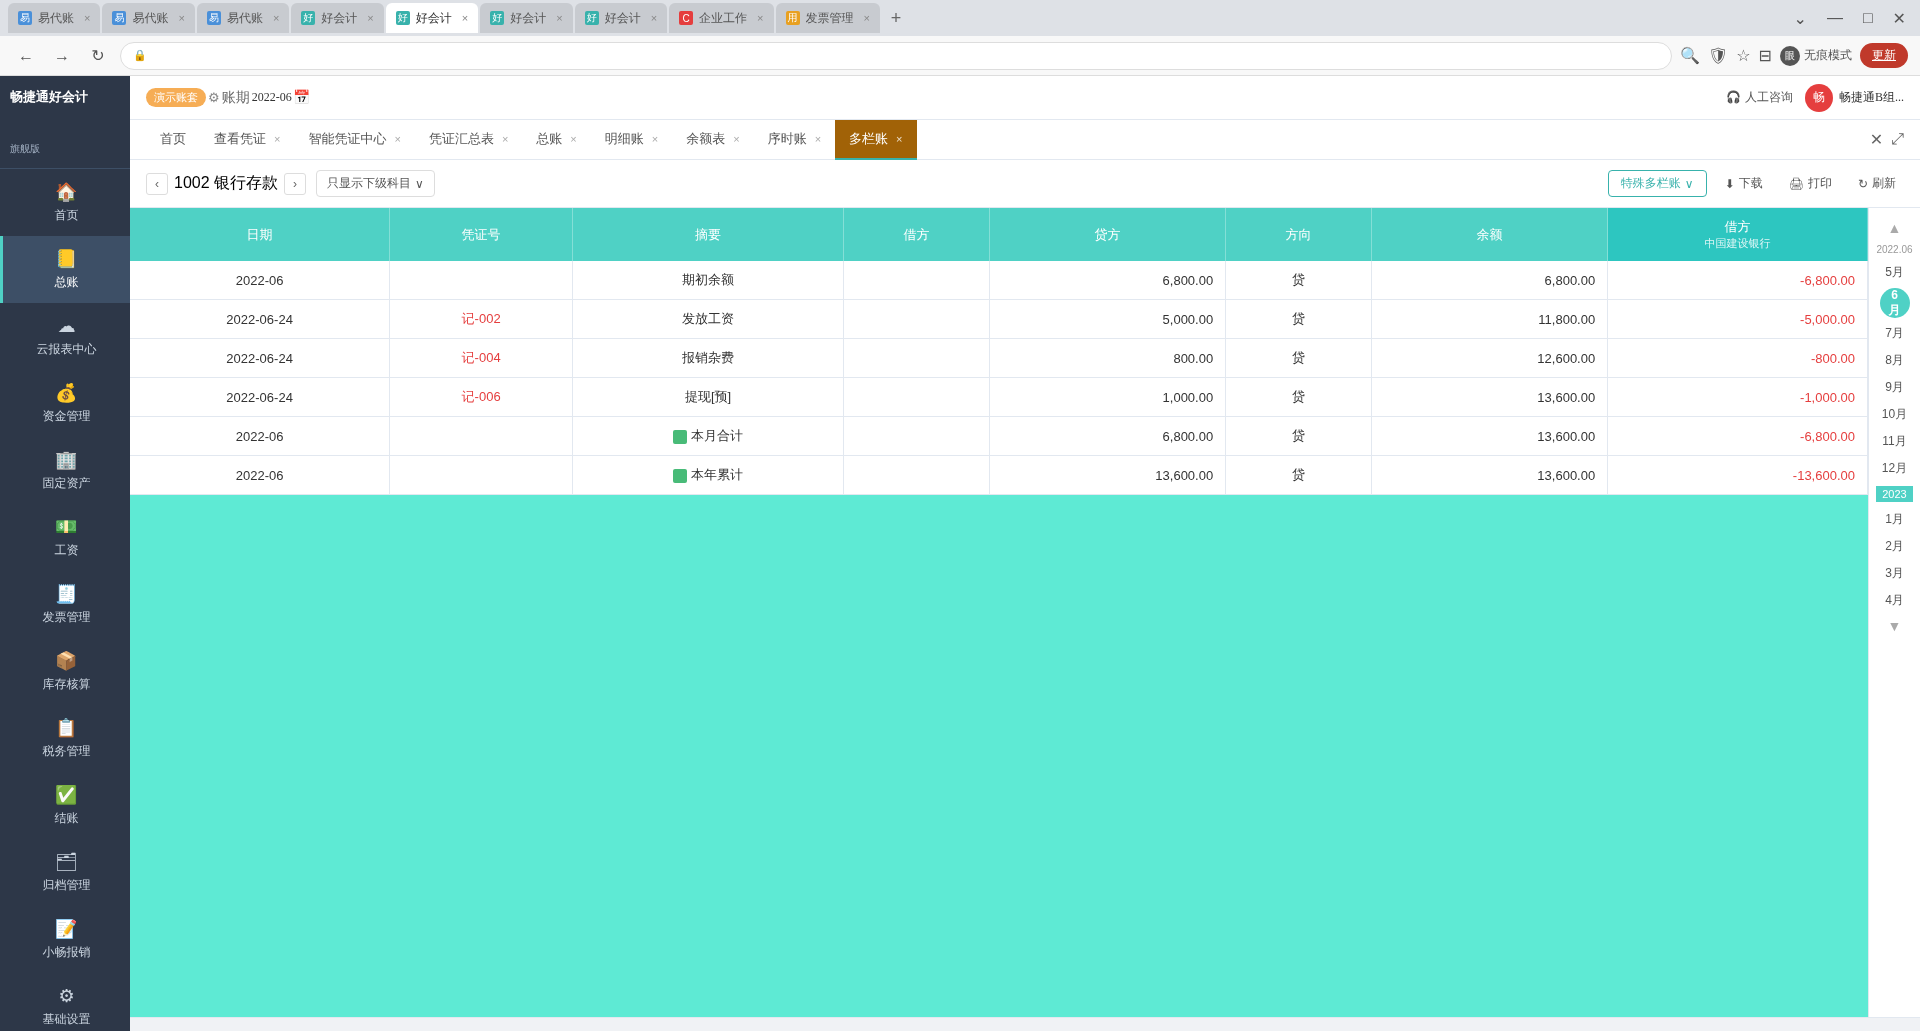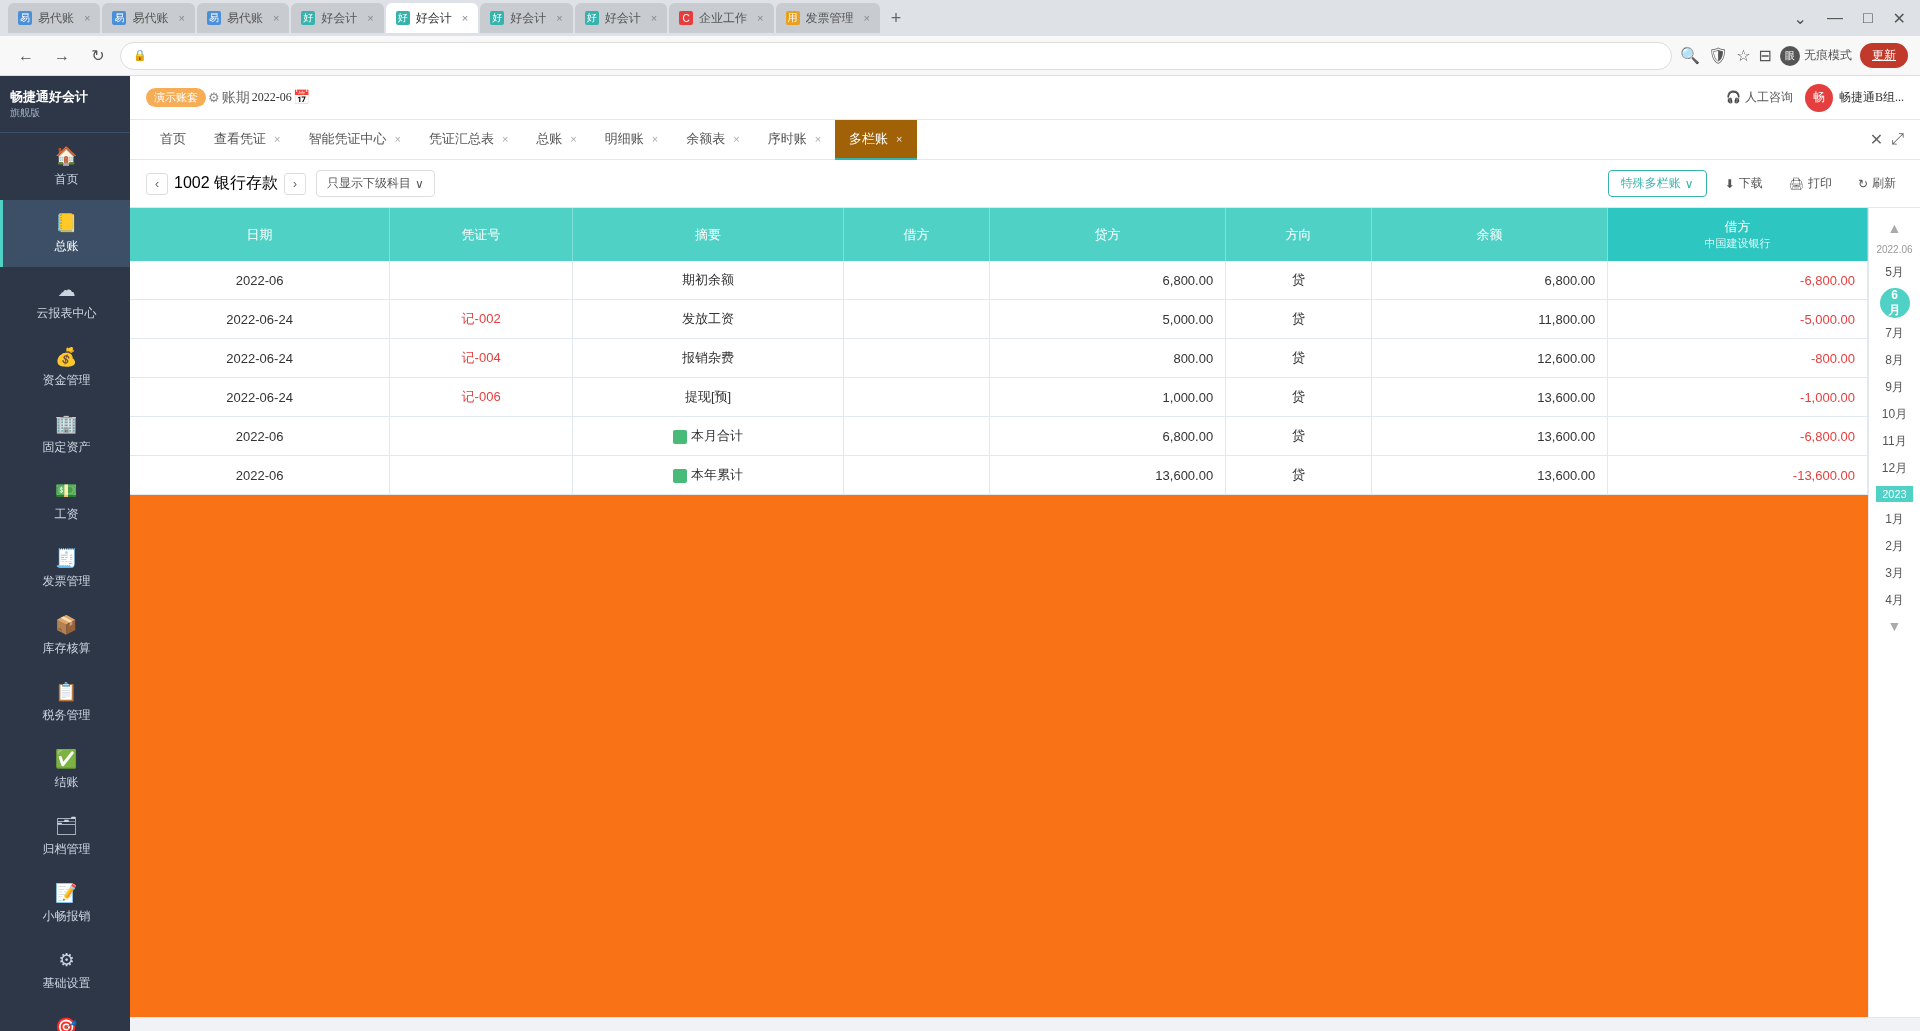--- a/index.html
+++ b/index.html
@@ -28,21 +28,21 @@
     .addr-btn.update { background: #c0392b; color: #fff; border: none; border-radius: 14px; padding: 4px 12px; text-decoration: underline; }
     .no-trace { color: #555; font-size: 12px; display: flex; align-items: center; gap: 4px; }
 
     
     .app-layout { display: flex; width: 100%; height: calc(1031px - 76px); }
 
     
     .sidebar { width: 130px; background: #2d3748; color: #fff; display: flex; flex-direction: column; flex-shrink: 0; }
     .sidebar-logo { padding: 12px 10px; border-bottom: 1px solid #3d4f66; }
     .logo-title { font-size: 13px; font-weight: bold; color: #fff; }
-    .logo-sub { font-size: 10px; color: #a0aec0; }
+    .logo-sub { font-size: 10px; color: #a0aec0; margin-top: 36px; }
     .sidebar-item { display: flex; flex-direction: column; align-items: center; padding: 12px 6px; cursor: pointer; color: #cbd5e0; font-size: 12px; gap: 4px; border-left: 3px solid transparent; }
     .sidebar-item.active { background: #3d4f66; border-left: 3px solid #4fd1c5; color: #fff; }
     .sidebar-item .si-icon { font-size: 18px; }
 
     
     .main-content { flex: 1; display: flex; flex-direction: column; background: #f0f2f5; overflow: hidden; }
 
     
     .top-header { display: flex; align-items: center; height: 44px; background: #fff; padding: 0 16px; border-bottom: 1px solid #e2e8f0; gap: 2px; font-family: Liberation Serif, serif; }
     .demo-badge { background: #f6ad55; color: #fff; font-size: 11px; padding: 2px 8px; border-radius: 10px; }
@@ -64,21 +64,21 @@
     
     .ledger-header { display: flex; align-items: center; padding: 10px 16px; background: #fff; border-bottom: 1px solid #e2e8f0; gap: 10px; }
     .account-nav { display: flex; align-items: center; gap: 6px; }
     .account-nav-btn { width: 22px; height: 22px; border: 1px solid #ddd; border-radius: 3px; display: flex; align-items: center; justify-content: center; cursor: pointer; color: #666; font-size: 12px; }
     .filter-dropdown { display: flex; align-items: center; gap: 4px; border: 1px solid #ddd; border-radius: 4px; padding: 4px 10px; cursor: pointer; font-size: 12px; color: #555; }
     .ledger-header-right { margin-left: auto; display: flex; align-items: center; gap: 10px; }
     .multi-col-btn { border: 1px solid #38b2ac; color: #38b2ac; border-radius: 4px; padding: 4px 12px; font-size: 12px; cursor: pointer; display: flex; align-items: center; gap: 4px; }
     .action-btn { display: flex; align-items: center; gap: 4px; font-size: 12px; color: #555; cursor: pointer; padding: 4px 8px; }
 
     
-    .table-area { flex: 1; overflow: auto; padding: 0; background: #f97316; display: flex; gap: 0; }
+    .table-area { flex: 1; overflow: auto; padding: 0; background: #5eead4; display: flex; gap: 0; }
     .ledger-table-wrap { flex: 1; overflow: auto; }
     
     
     .ledger-table { width: 100%; border-collapse: collapse; background: #fff; min-width: 900px; }
     .ledger-table thead tr { background: #4fd1c5; }
     .ledger-table thead th { color: #fff; font-weight: 500; font-size: 13px; padding: 10px 12px; text-align: center; border-right: 1px solid rgba(255,255,255,0.3); white-space: nowrap; }
     .ledger-table thead th.th-main { background: #2dc6c0; }
     .ledger-table tbody tr { border-bottom: 1px solid #e2e8f0; }
     .ledger-table tbody td { padding: 10px 12px; font-size: 13px; color: #333; text-align: center; border-right: 1px solid #e2e8f0; }
     .ledger-table tbody td.text-right { text-align: right; }

